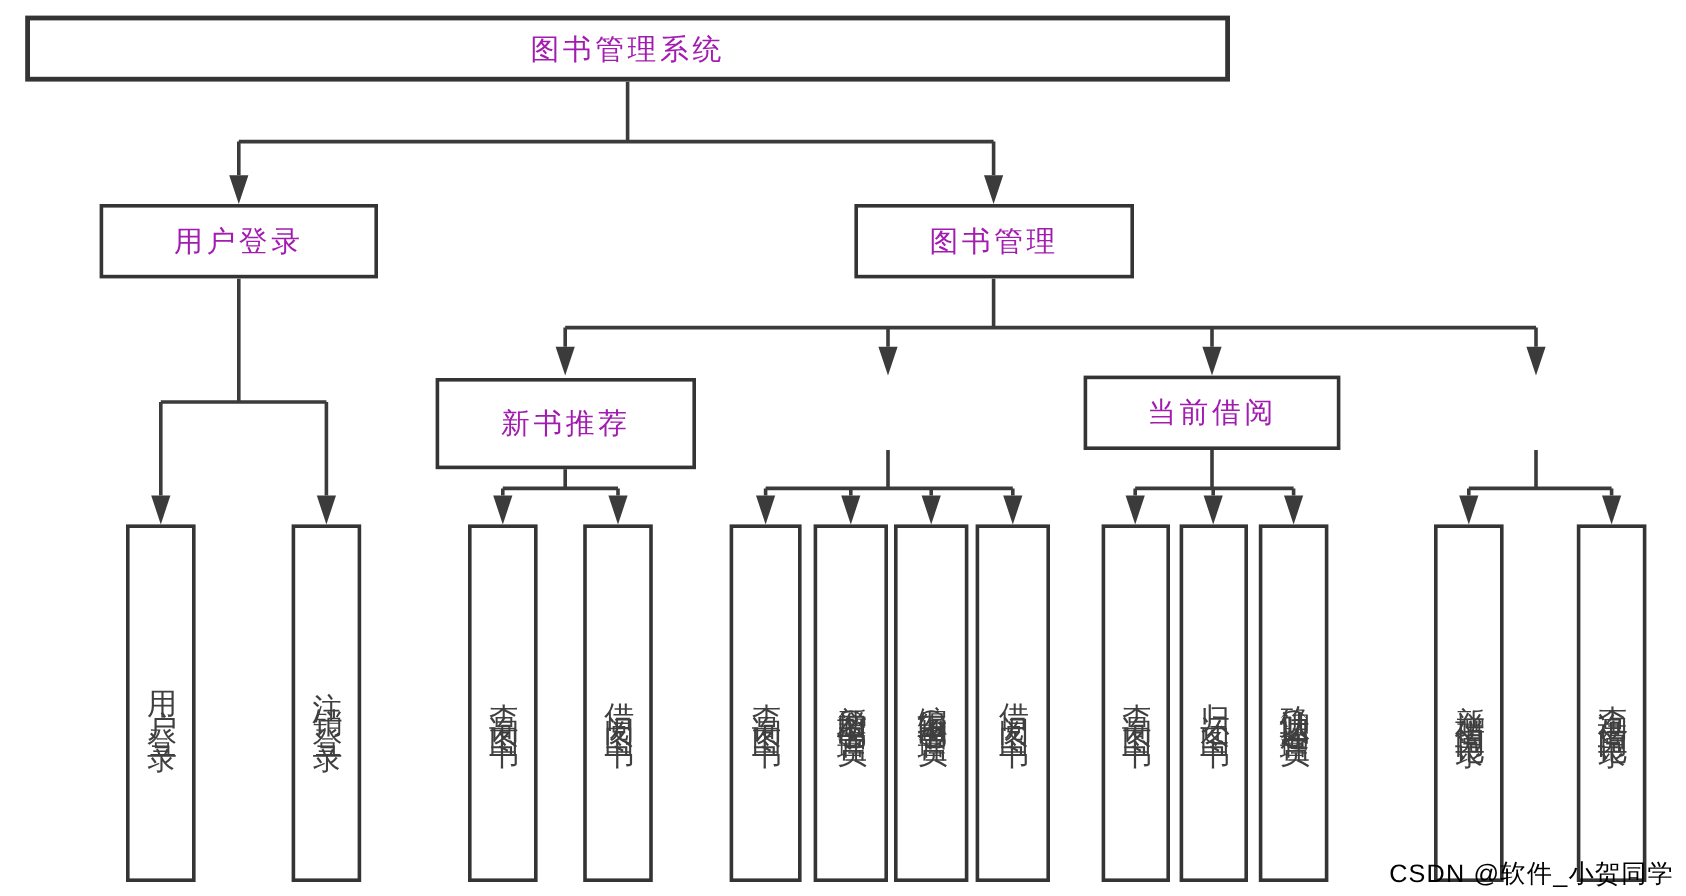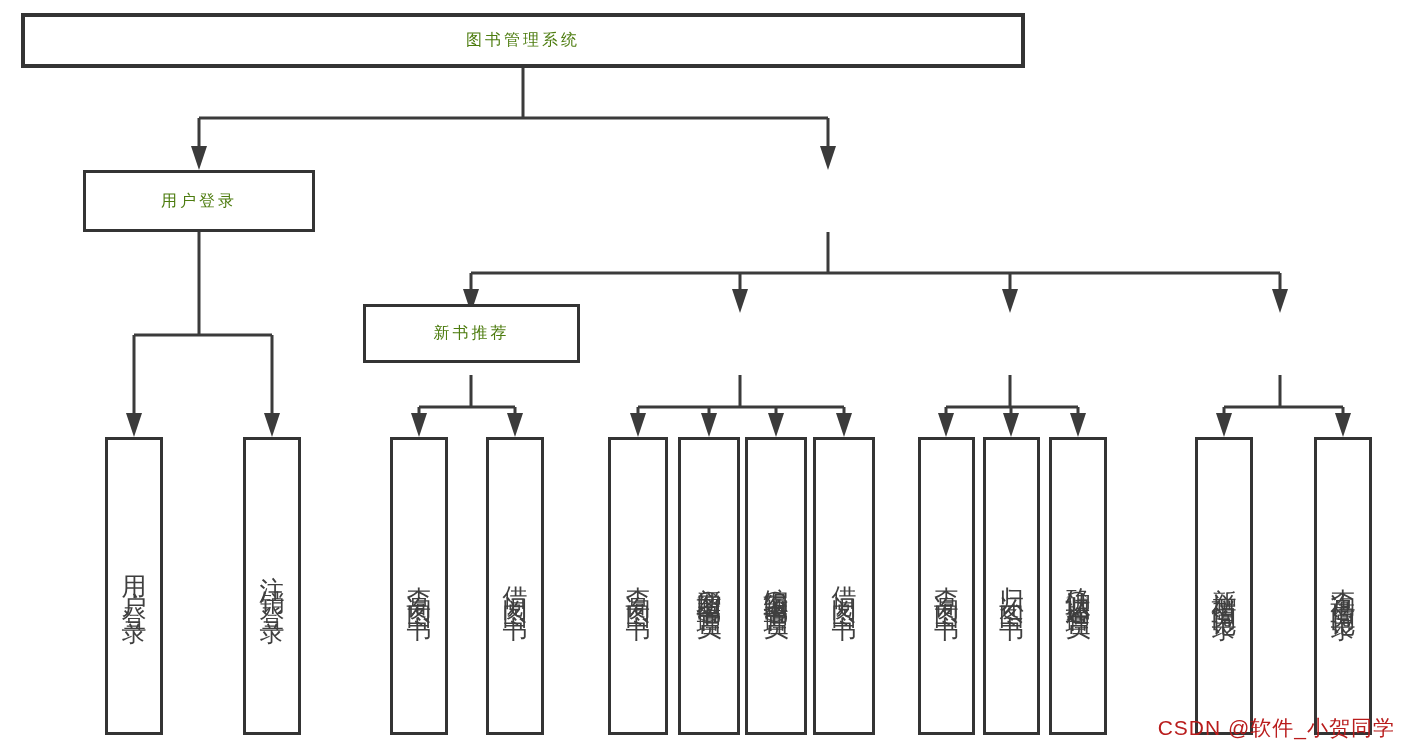--- a/index.html
+++ b/index.html
@@ -16,44 +16,44 @@
     box-sizing:border-box;
     border:3px solid #343434;
     background:#ffffff;
     display:flex;
     align-items:center;
     justify-content:center;
     color:#3f3f3f;
   }
   .node.root{border-width:4px;}
   .hlabel{
-    font-size:16px;
+    font-size:24px;
     letter-spacing:3px;
     white-space:nowrap;
-    color:#4d7c0f;
+    color:#a21caf;
   }
   .vtext{
     writing-mode:vertical-lr;
     text-orientation:mixed;
     font-size:25px;
     line-height:1;
     color:#3f3f3f;
     white-space:nowrap;
   }
   .sp15{letter-spacing:15px;}
   .sp10{letter-spacing:10px;}
   .sp6{letter-spacing:6px;}
   .sp4{letter-spacing:4px;}
   .watermark{
     position:absolute;
     right:10px;
     bottom:5px;
     font-size:21px;
     letter-spacing:1px;
-    color:#b91c1c;
+    color:#000000;
     white-space:nowrap;
   }
 </style>
 </head>
 <body>
 
 <div class="canvas">
 
   <svg class="connectors" viewBox="0 0 1405 747" xmlns="http://www.w3.org/2000/svg">
     <g stroke="#3b3b3b" stroke-width="3" fill="none">
@@ -95,23 +95,29 @@
     </g>
   </svg>
 
   <div class="node root" style="left:21px;top:13px;width:1004px;height:55px">
     <span class="hlabel">图书管理系统</span>
   </div>
 
   <div class="node" style="left:83px;top:170px;width:232px;height:62px">
     <span class="hlabel">用户登录</span>
   </div>
+  <div class="node" style="left:712px;top:170px;width:233px;height:62px">
+    <span class="hlabel">图书管理</span>
+  </div>
 
-  <div class="node" style="left:363px;top:304px;width:217px;height:59px">
+  <div class="node" style="left:363px;top:315px;width:217px;height:76px">
     <span class="hlabel">新书推荐</span>
+  </div>
+  <div class="node" style="left:903px;top:313px;width:214px;height:62px">
+    <span class="hlabel">当前借阅</span>
   </div>
 
   <div class="node" style="left:105px;top:437px;width:58px;height:298px">
     <span class="vtext sp15">用户登录</span>
   </div>
   <div class="node" style="left:243px;top:437px;width:58px;height:298px">
     <span class="vtext sp15">注销登录</span>
   </div>
 
   <div class="node" style="left:390px;top:437px;width:58px;height:298px">

